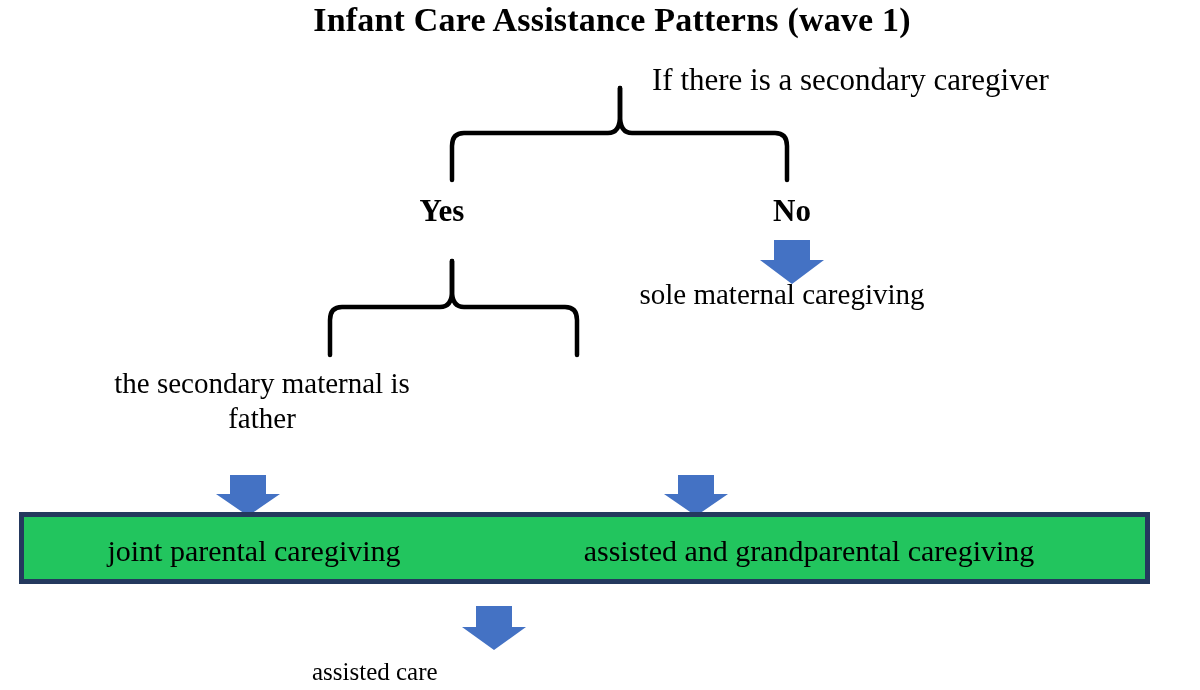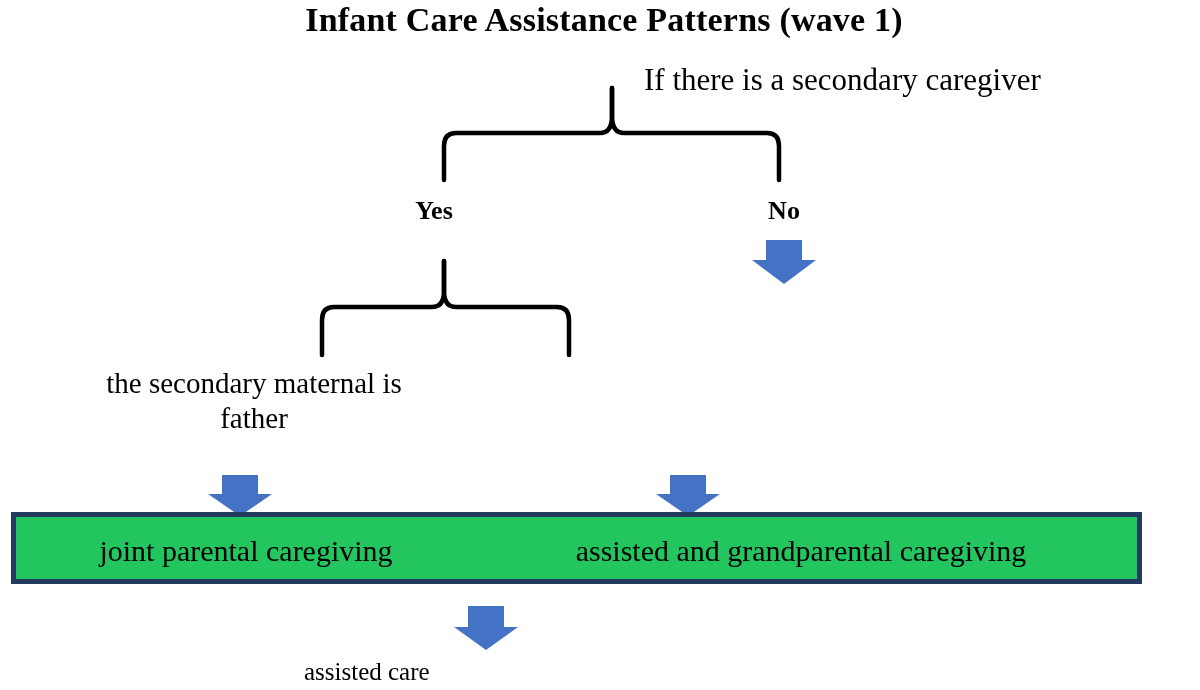--- a/index.html
+++ b/index.html
@@ -10,21 +10,21 @@
   body {
     width: 1200px;
     height: 690px;
     position: relative;
     overflow: hidden;
     font-family: "Liberation Serif", "DejaVu Serif", serif;
     color: #000000;
   }
   #canvas {
     position: absolute;
-    left: 4px; top: 0;
+    left: 12px; top: 0;
     width: 1112px;
     height: 690px;
     border-radius: 31px;
   }
   .abs { position: absolute; }
 
   .title {
     left: 0; top: 0;
     width: 1200px;
     text-align: center;
@@ -37,21 +37,21 @@
   .q-root {
     left: 640px; top: 62px;
     width: 560px;
     text-align: left;
     font-size: 31px;
     line-height: 36px;
     white-space: nowrap;
   }
 
   .branch-label {
-    font-size: 26px;
+    font-size: 31px;
     font-weight: bold;
     line-height: 36px;
     text-align: center;
     white-space: nowrap;
   }
   .label-yes { left: 350px; top: 193px; width: 160px; }
   .label-no  { left: 700px; top: 193px; width: 160px; }
 
   .node-text {
     font-size: 29px;
@@ -133,20 +133,21 @@
 
     <g>
       <path d="M 464 606 L 500 606 L 500 627 L 514 627 L 482 650 L 450 627 L 464 627 Z" fill="#4472C4"></path>
     </g>
   </svg>
 
   <div class="abs branch-label label-yes">Yes</div>
 
   <div class="abs branch-label label-no">No</div>
 
+  <div class="abs node-text node-sole">sole maternal caregiving</div>
 
   <div class="abs node-text node-father">the secondary maternal is father</div>
 
 
   <div class="abs outcome-box">
     <div class="outcome-text outcome-left">joint parental caregiving</div>
     <div class="outcome-text outcome-right">assisted and grandparental caregiving</div>
   </div>
 
   <div class="abs final-text">assisted care</div>

